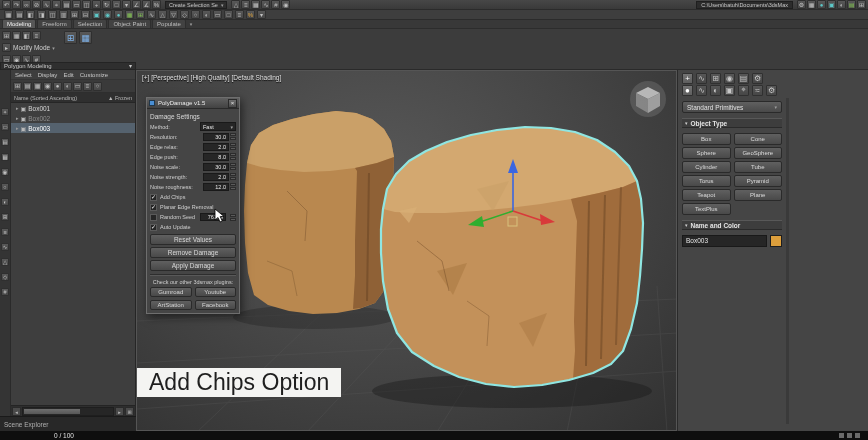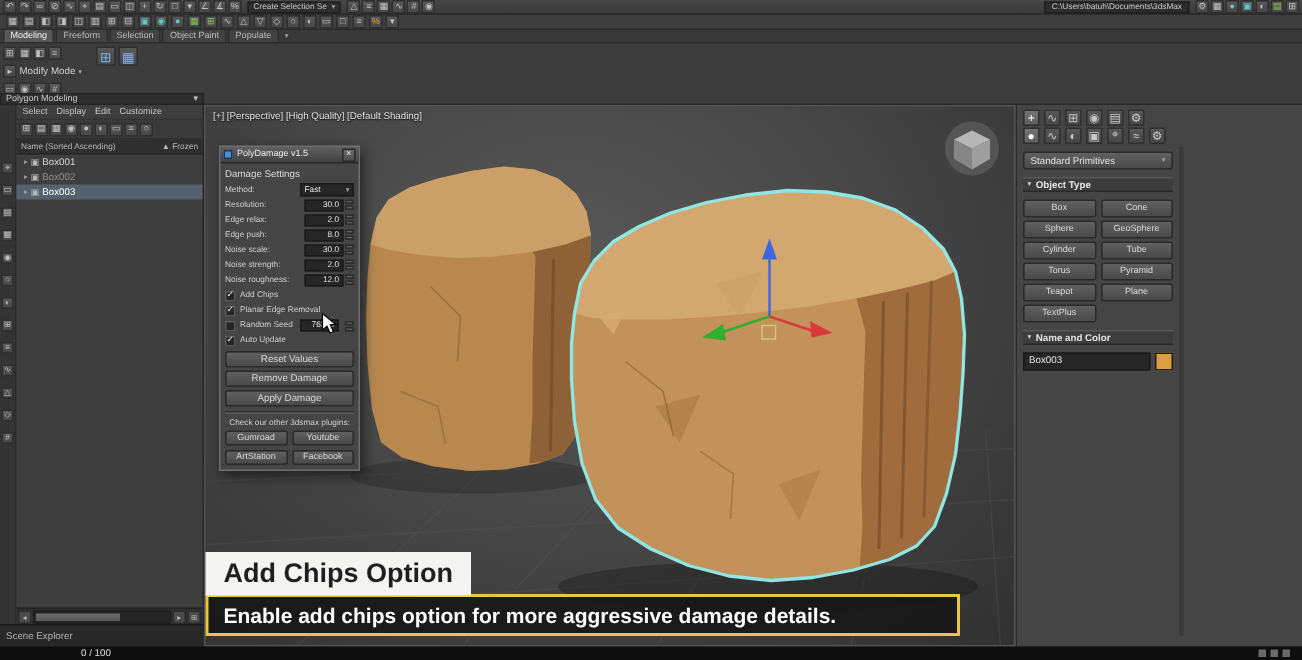--- a/index.html
+++ b/index.html
@@ -128,21 +128,21 @@
   #objgrid{width:100px;margin-top:5px;display:grid;grid-template-columns:1fr 1fr;gap:2px 3px}
   .obtn{height:12px;font-size:6px;line-height:10px;color:#dcdcdc}
   #namerow{width:100px;margin-top:5px;display:flex;gap:3px;align-items:center}
   #namefield{flex:1;height:12px;background:#262626;border:1px solid #191919;color:#e6e6e6;
              font-size:6.5px;line-height:10px;padding-left:3px}
   .swatch{width:12px;height:12px;background:var(--name-swatch,#dd9f3c);border:1px solid #1e1e1e;flex:none}
   #pscroll{position:absolute;left:108px;top:28px;width:3px;height:326px;background:#3a3a3a}
 
   
   #cap-title{left:137px;top:368px;height:29px;background:#f4f4f2;color:#1f1f1f;display:flex;
-             align-items:center;padding:0 12px;font-size:18px;font-weight:bold;z-index:30;white-space:nowrap}
+             align-items:center;padding:0 12px;font-size:23px;font-weight:normal;z-index:30;white-space:nowrap}
   #cap-sub{left:137px;top:396px;width:503px;height:28px;background:rgba(22,22,22,.88);
            border:2px solid var(--caption-accent,#e9c83f);display:flex;align-items:center;
            padding-left:10px;font-size:14px;font-weight:bold;color:#fff;z-index:29;white-space:nowrap}
 
   
   #statusbar{left:0;top:431px;width:868px;height:9px;background:#0e0e0e;z-index:6}
   #frame{position:absolute;left:54px;top:1px;font-size:6.5px;color:#e0e0e0}
   .stico{position:absolute;top:2px;width:5px;height:5px;background:#6a6a6a}
 
   #cursor{left:214px;top:208px;z-index:40}
@@ -577,21 +577,20 @@
       <span>Name and Color</span>
     </div>
     <div id="namerow">
       <div id="namefield">Box003</div>
       <div class="swatch"></div>
     </div>
     <div id="pscroll"></div>
   </div>
 
   <div id="cap-title" class="abs">Add Chips Option</div>
-  <div id="cap-sub" class="abs">Enable add chips option for more aggressive damage details.</div>
 
   <div id="statusbar" class="abs">
     <span id="frame">0 / 100</span>
     <div class="stico" style="right:8px"></div>
     <div class="stico" style="right:16px"></div>
     <div class="stico" style="right:24px"></div>
   </div>
 
 </div>
 

